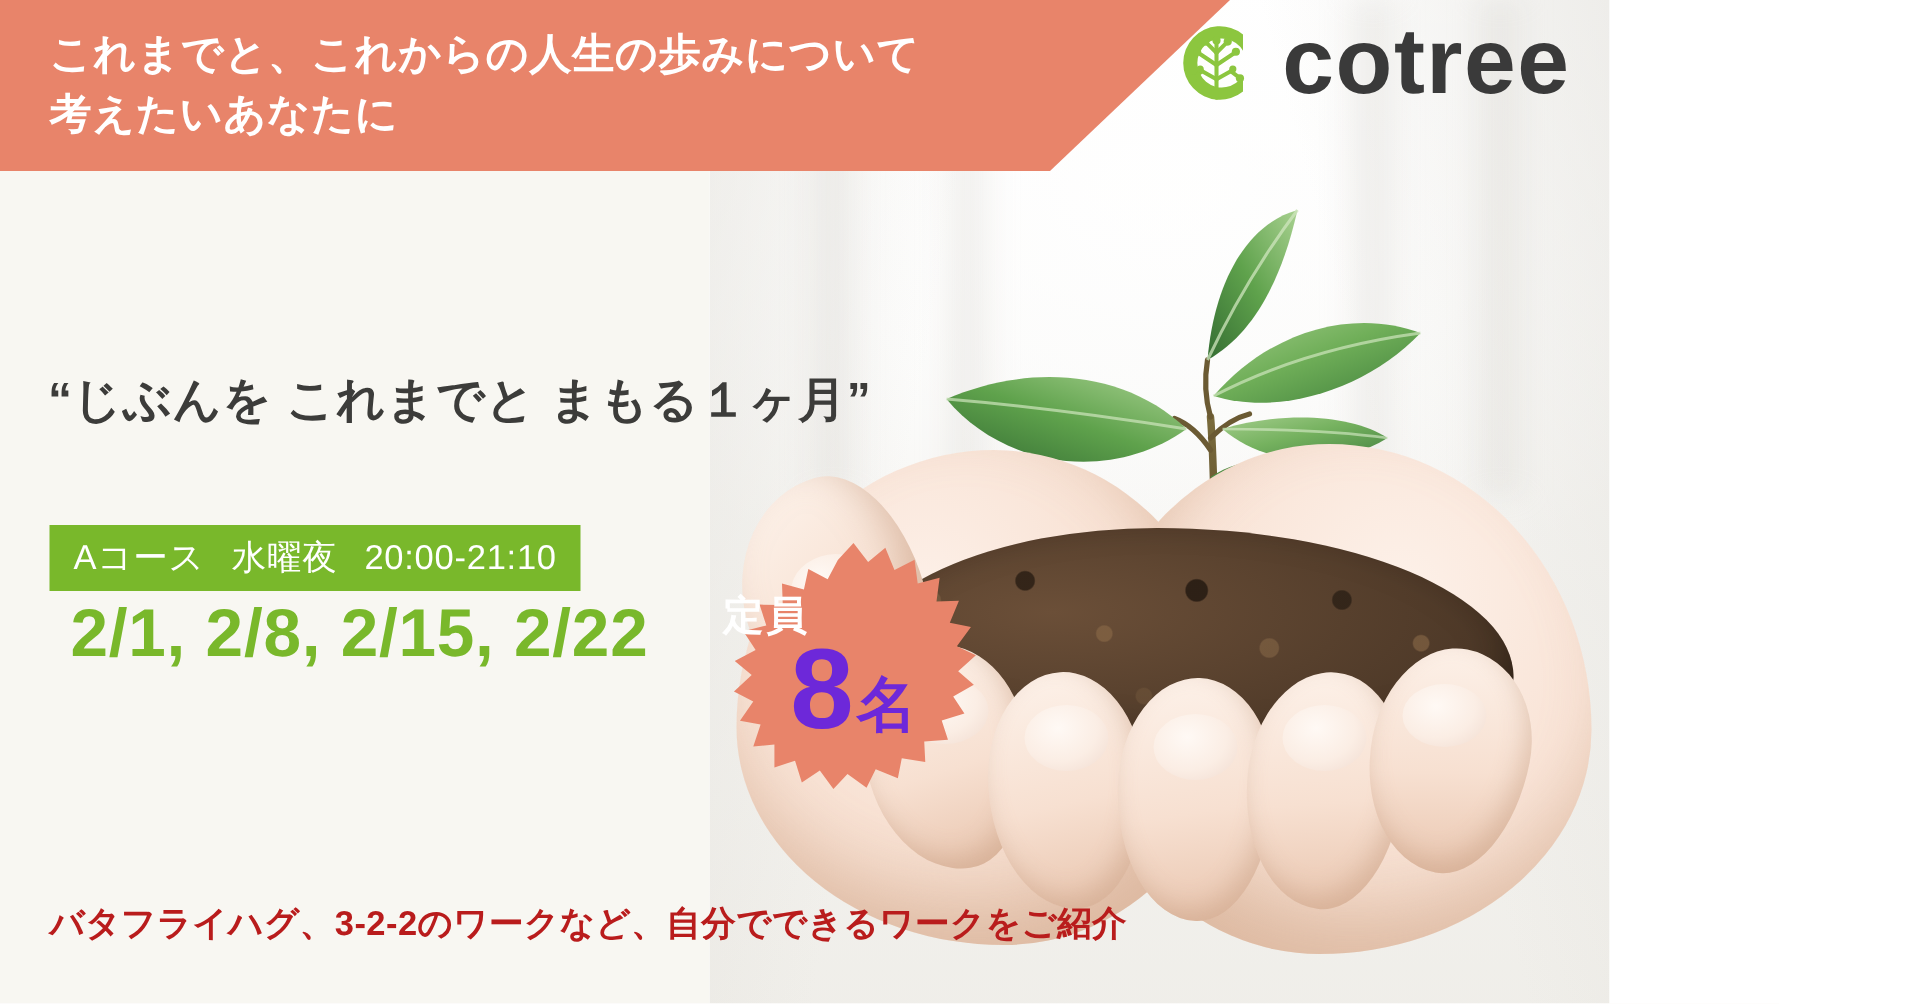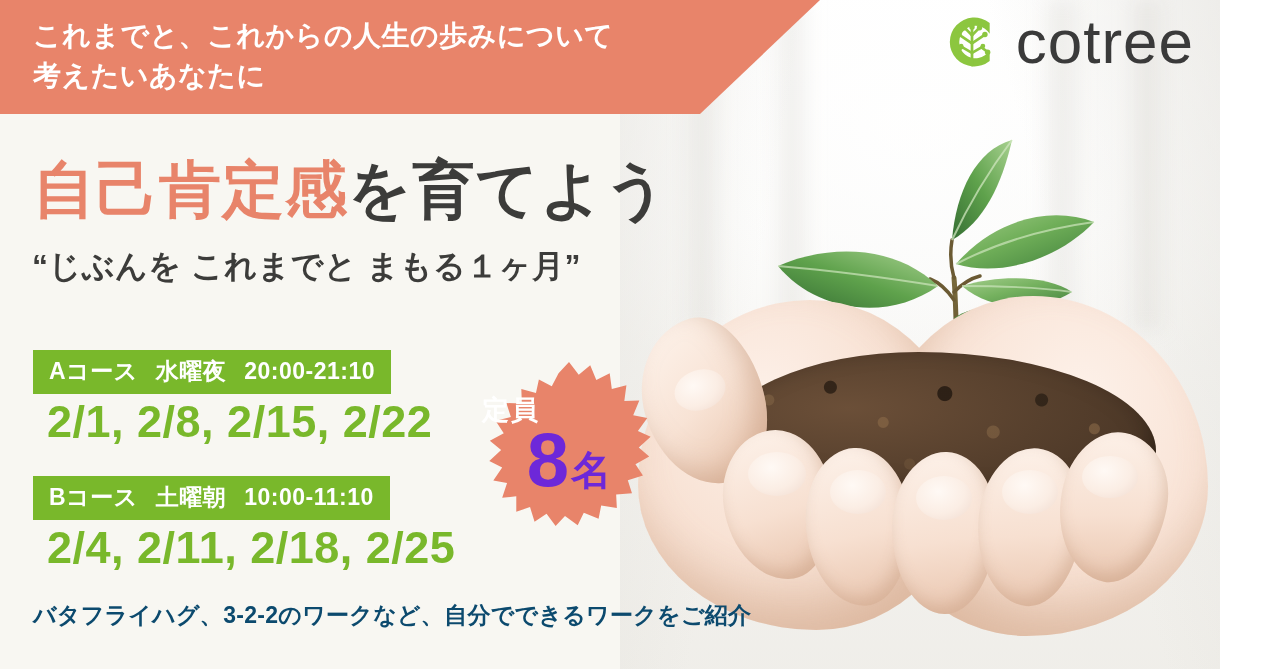--- a/index.html
+++ b/index.html
@@ -6,21 +6,21 @@
     margin: 0;
     padding: 0;
     background: #ffffff;
   }
   body {
     font-family: "Liberation Sans", "DejaVu Sans", sans-serif;
   }
 
   #banner {
     position: relative;
-    width: 1220px;
+    width: 1073px;
     height: 669px;
     overflow: hidden;
     background: #F8F7F2;
   }
 
   
   .photo {
     position: absolute;
     top: 0;
     right: 0;
@@ -165,21 +165,21 @@
     display: flex;
     align-items: center;
     justify-content: flex-end;
     gap: 10px;
   }
   .logo-word {
     color: #3a3a3a;
     font-size: 62px;
     line-height: 0.9;
     letter-spacing: 1px;
-    font-weight: 400;
+    font-weight: 700;
   }
 
   
   .headline {
     position: absolute;
     left: 33px;
     top: 157px;
     font-size: 62px;
     font-weight: bold;
     line-height: 1.05;
@@ -203,21 +203,21 @@
   
   .course { position: absolute; left: 33px; }
   .course-a { top: 350px; }
   .course-b { top: 476px; }
 
   .course-label {
     display: inline-block;
     background: #79B82B;
     color: #ffffff;
     font-size: 23px;
-    font-weight: bold;
+    font-weight: normal;
     padding: 6px 16px 7px 16px;
     letter-spacing: 0.5px;
     white-space: nowrap;
   }
   .course-label .gap { display: inline-block; width: 18px; }
   .course-dates {
     color: #79B82B;
     font-size: 45px;
     font-weight: bold;
     letter-spacing: 0.5px;
@@ -272,21 +272,21 @@
   .badge-num  { font-size: 76px; letter-spacing: 0; vertical-align: -2px; }
   .badge-unit { font-size: 40px; margin-left: 2px; }
 
   
   .footnote {
     position: absolute;
     left: 33px;
     top: 600px;
     font-size: 23px;
     font-weight: bold;
-    color: #0c4a6e;
+    color: #b91c1c;
     letter-spacing: 0.3px;
     white-space: nowrap;
   }
 </style>
 </head>
 <body>
 
 <div id="banner">
 
   <div class="photo">
@@ -385,39 +385,30 @@
           <circle cx="27" cy="65" r="4"></circle>
           <circle cx="73" cy="65" r="4"></circle>
           <circle cx="34" cy="56" r="3.5"></circle>
           <circle cx="66" cy="56" r="3.5"></circle>
         </g>
       </svg>
       <div class="logo-word">cotree</div>
     </div>
   </div>
 
-  <div class="headline">
-    <span class="hl-accent">自己肯定感</span><span class="hl-dark">を育てよう</span>
-  </div>
 
   <div class="subtitle">“じぶんを これまでと まもる１ヶ月”</div>
 
   <div class="course course-a">
     <div class="course-label">
       <span>Aコース</span><span class="gap"></span><span>水曜夜</span><span class="gap"></span><span>20:00-21:10</span>
     </div>
     <div class="course-dates">2/1, 2/8, 2/15, 2/22</div>
   </div>
 
-  <div class="course course-b">
-    <div class="course-label">
-      <span>Bコース</span><span class="gap"></span><span>土曜朝</span><span class="gap"></span><span>10:00-11:10</span>
-    </div>
-    <div class="course-dates">2/4, 2/11, 2/18, 2/25</div>
-  </div>
 
   <div class="badge">
     <div class="badge-shape"></div>
     <div class="badge-top">定員</div>
     <div class="badge-main">
       <span class="badge-num">8</span><span class="badge-unit">名</span>
     </div>
   </div>
 
   <div class="footnote">バタフライハグ、3-2-2のワークなど、自分でできるワークをご紹介</div>

